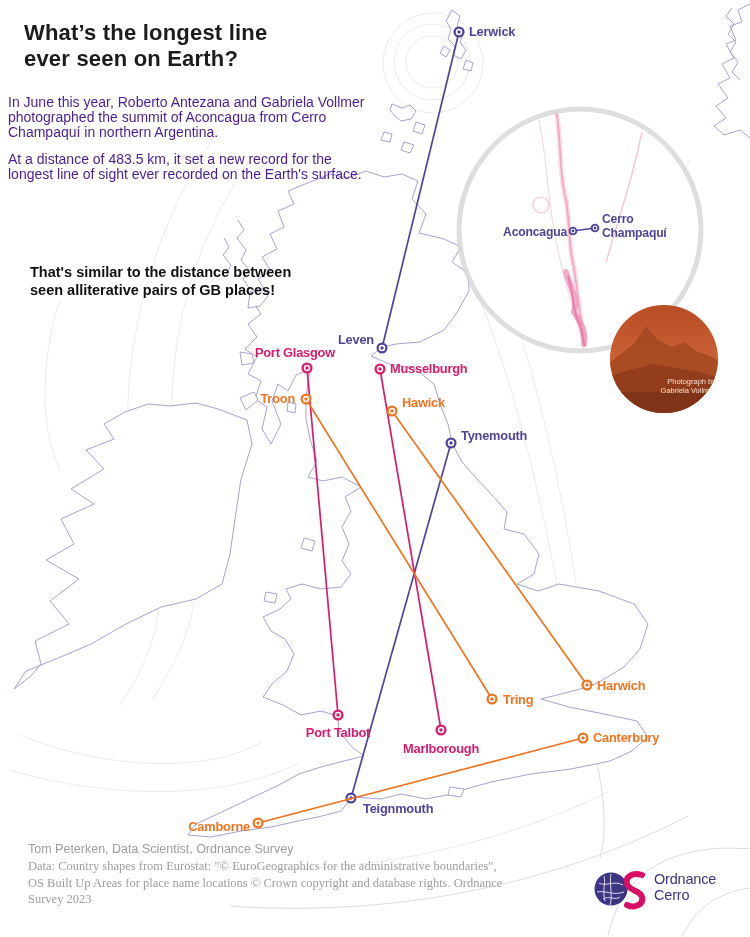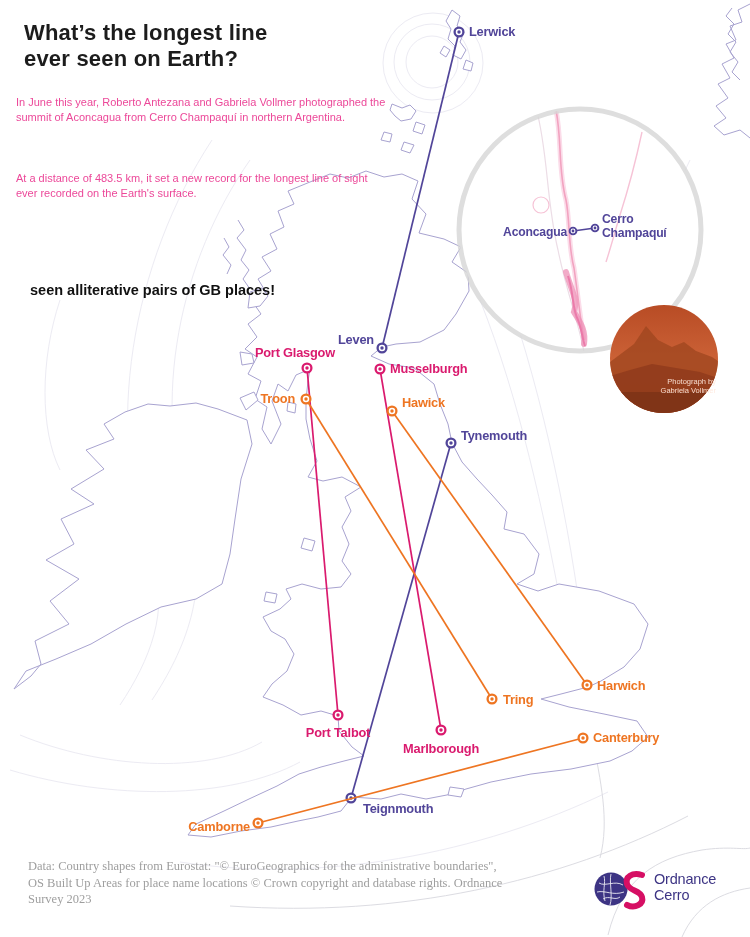--- a/index.html
+++ b/index.html
@@ -1,23 +1,23 @@
 <!DOCTYPE html>
 <html><head>
 <meta charset="utf-8">
 <style>
   html,body{margin:0;padding:0;background:#fff;}
   .canvas{position:relative;width:750px;height:937px;background:#ffffff;overflow:hidden;
           font-family:"Liberation Sans",sans-serif;}
   .canvas svg{position:absolute;left:0;top:0;}
   .txt{position:absolute;white-space:pre-line;}
   .title{left:24px;top:14px;font-size:22px;line-height:26px;font-weight:600;color:#1c1c1c;letter-spacing:.2px;margin-top:6px;}
-  .para{left:16px;font-size:11px;line-height:15px;color:#ec4899;width:370px;}
+  .para{left:8px;font-size:14px;line-height:15px;color:#4c1d95;width:370px;}
   .para1{top:95px;}
-  .para2{top:152px;margin-top:19px;}
+  .para2{top:152px;}
   .callout{left:30px;top:263px;font-size:14.5px;line-height:18px;font-weight:600;color:#111;}
   .photo-credit{left:612px;top:377px;width:104px;text-align:right;font-size:7.5px;line-height:9px;
                 color:rgba(255,232,220,.92);}
   .footer{left:28px;color:#9e9e9e;font-size:12.5px;line-height:16.5px;}
   .footer1{top:841px;}
   .footer2{top:858px;width:482px;font-family:Liberation Serif, serif;}
   .logo-text{left:654px;top:872px;font-size:14.5px;line-height:15.5px;font-weight:400;color:#3d3484;letter-spacing:-.2px;}
 </style>
 </head>
 <body>
@@ -198,20 +198,21 @@
       </g>
       <path d="M48,4 C38,1 31,6 33,13 C35,20 46,19 48,26 C50,33 41,38 33,34" fill="none" stroke="#d60f64" stroke-width="6" stroke-linecap="round"></path>
     </g>
   </svg>
 
   <div class="txt title"><span>What’s the longest line</span><br><span>ever seen on Earth?</span></div>
 
   <div class="txt para para1">In June this year, Roberto Antezana and Gabriela Vollmer photographed the summit of Aconcagua from Cerro Champaquí in northern Argentina.</div>
   <div class="txt para para2">At a distance of 483.5 km, it set a new record for the longest line of sight ever recorded on the Earth's surface.</div>
 
-  <div class="txt callout"><br><span>seen alliterative pairs of GB places!</span></div>
+  <div class="txt callout"><span>That's similar to the distance between</span><br><span>seen alliterative pairs of GB places!</span></div>
 
   <div class="txt photo-credit"><span>Photograph by</span><br><span>Gabriela Vollmer</span></div>
 
+  <div class="txt footer footer1">Tom Peterken, Data Scientist, Ordnance Survey</div>
   <div class="txt footer footer2">Data: Country shapes from Eurostat: "© EuroGeographics for the administrative boundaries", OS Built Up Areas for place name locations © Crown copyright and database rights. Ordnance Survey 2023</div>
 
   <div class="txt logo-text"><span>Ordnance</span><br><span>Cerro</span></div>
 </div>
 
 </body></html>

